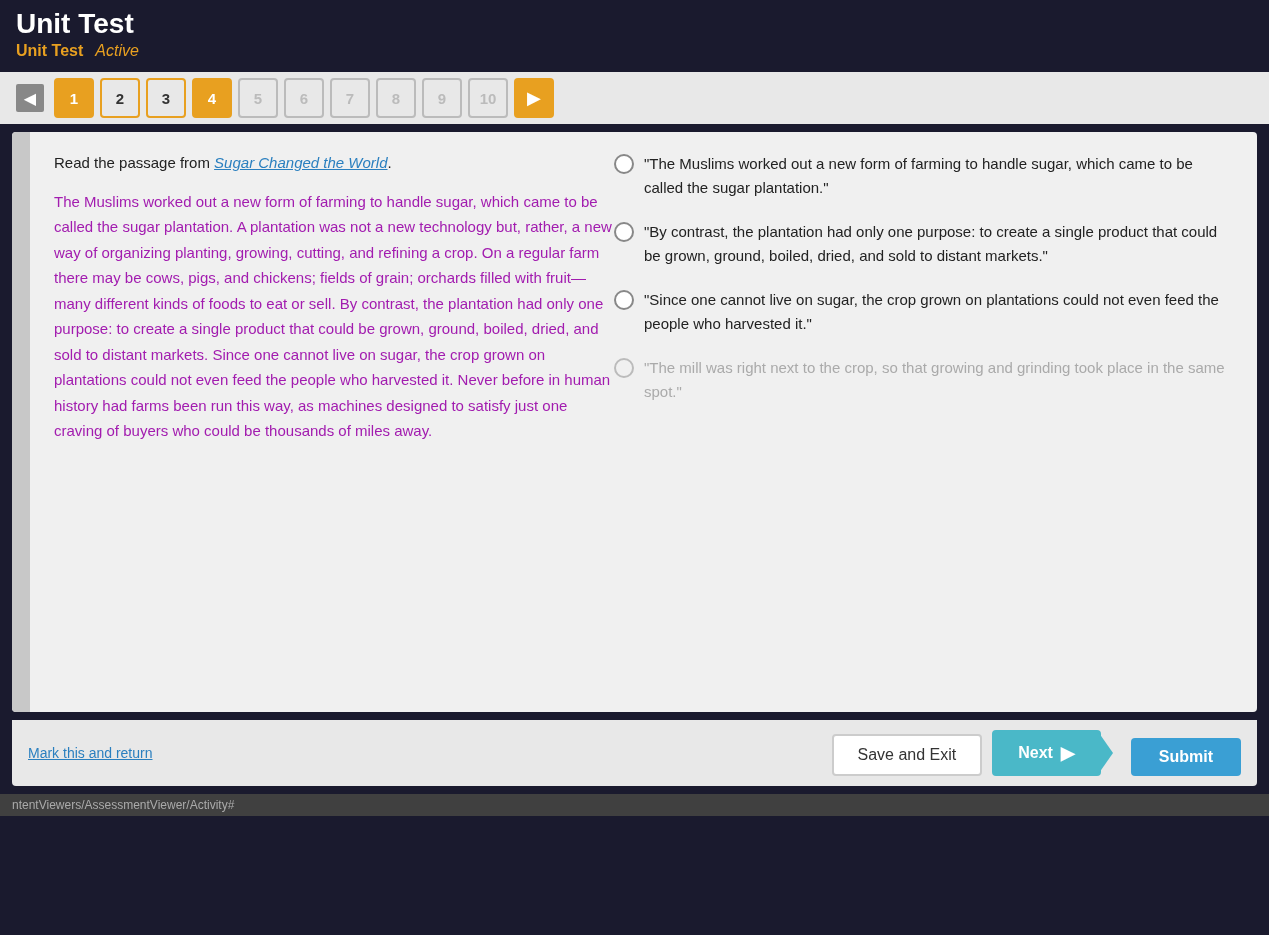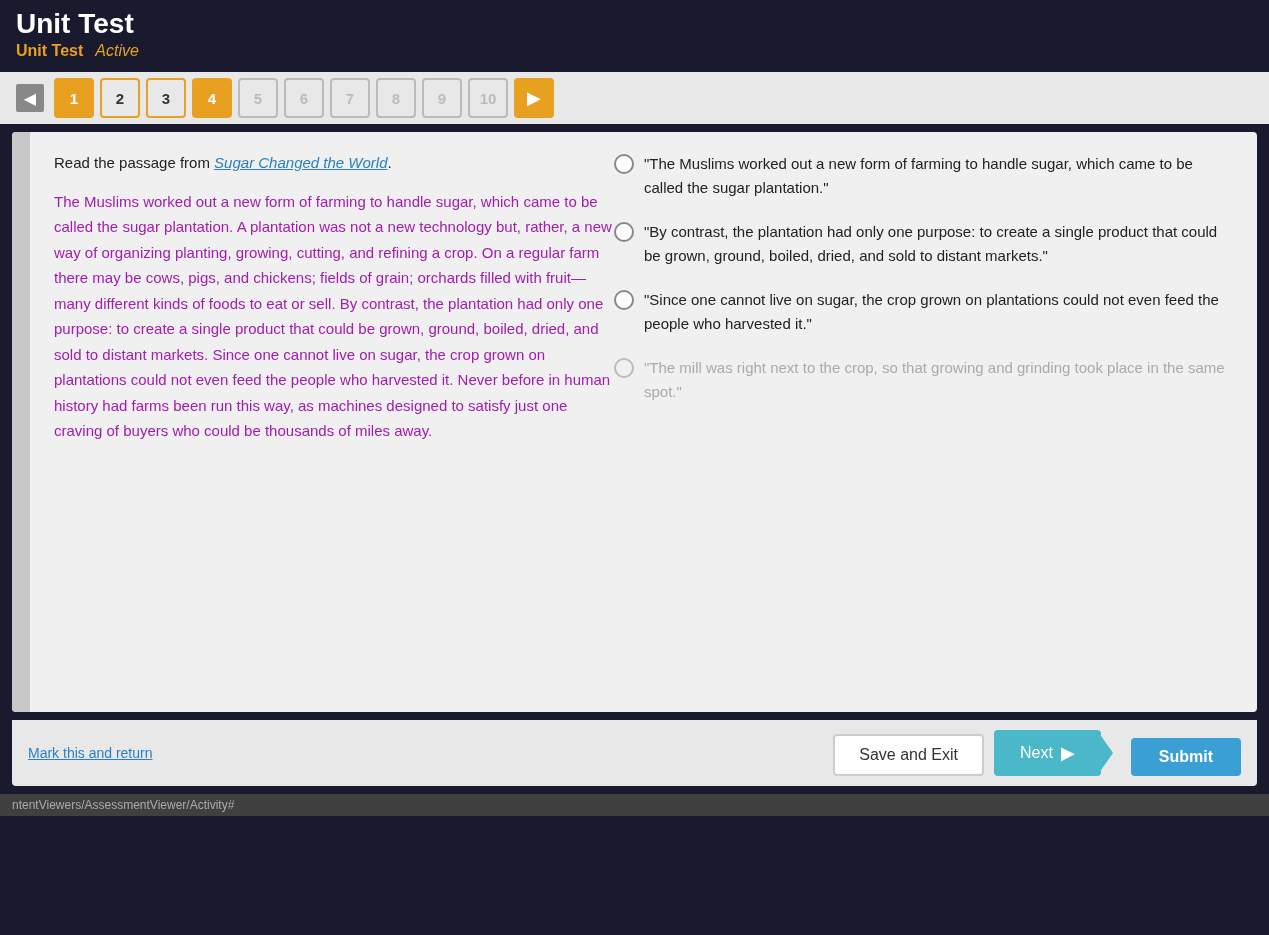--- a/index.html
+++ b/index.html
@@ -277,21 +277,21 @@
     }
 
     .btn-next {
       padding: 10px 24px;
       background: #4ab8c8;
       border: 2px solid #4ab8c8;
       color: white;
       font-size: 16px;
       cursor: pointer;
       border-radius: 4px;
-      font-weight: normal;
+      font-weight: bold;
       display: flex;
       align-items: center;
       gap: 8px;
       position: relative;
     }
 
     .btn-next::after {
       content: '';
       position: absolute;
       right: -14px;

